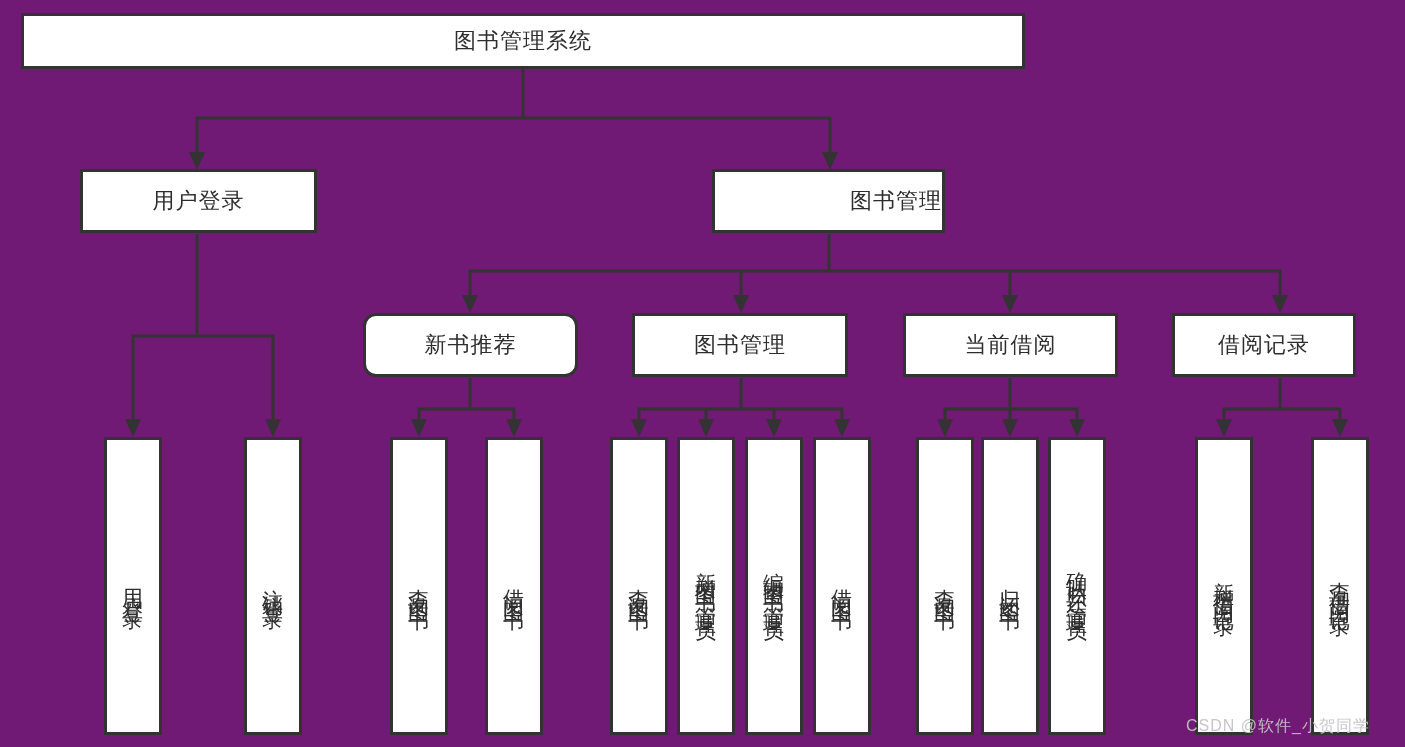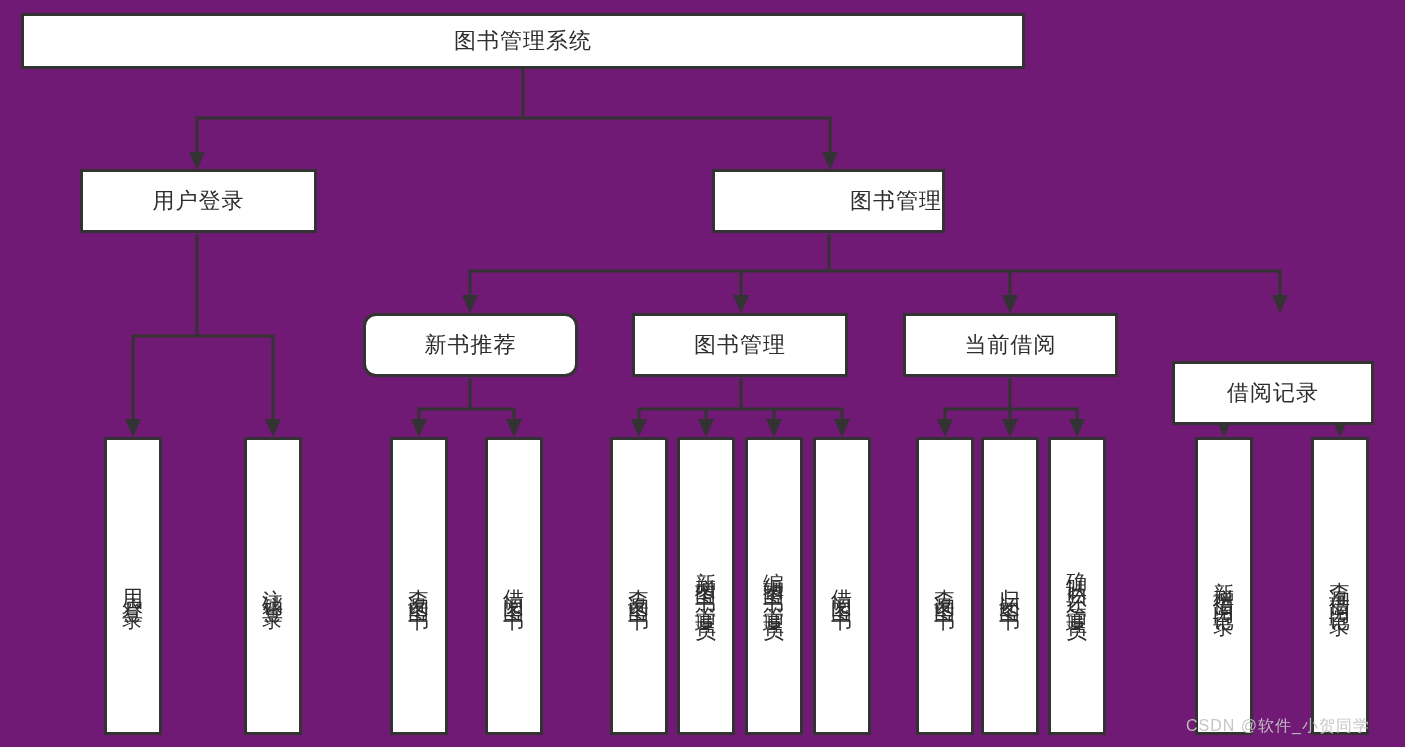--- a/index.html
+++ b/index.html
@@ -84,21 +84,21 @@
 
   <div class="box lvl3" style="left:363px;width:215px;border-radius:13px;">
     <span class="lbl">新书推荐</span>
   </div>
   <div class="box lvl3" style="left:632px;width:216px;">
     <span class="lbl">图书管理</span>
   </div>
   <div class="box lvl3" style="left:903px;width:215px;font-family:Liberation Mono, monospace;">
     <span class="lbl">当前借阅</span>
   </div>
-  <div class="box lvl3" style="left:1172px;width:202px;margin-top:48px;">
+  <div class="box lvl3" style="left:1172px;width:184px;">
     <span class="lbl">借阅记录</span>
   </div>
 
   <div class="box leaf" style="left:104px;">
     <span class="vlbl">用户登录</span>
   </div>
   <div class="box leaf" style="left:244px;">
     <span class="vlbl">注销登录</span>
   </div>
 

